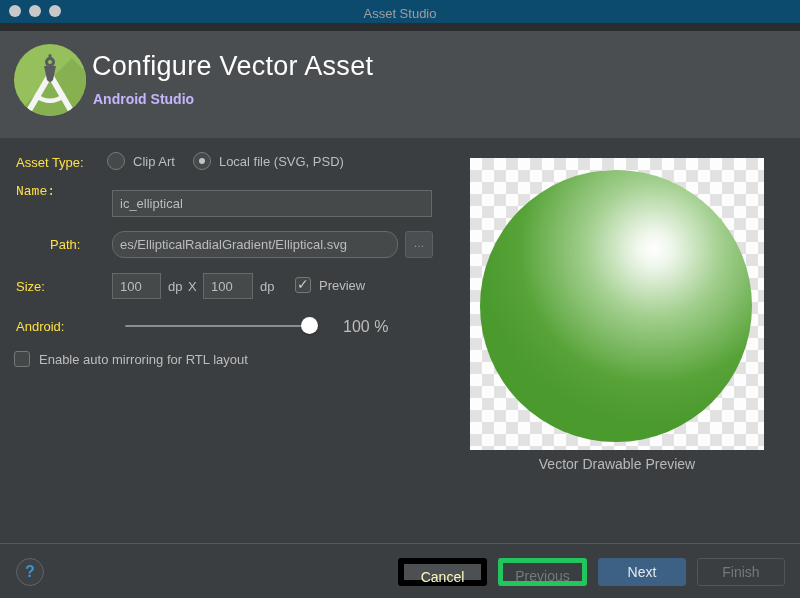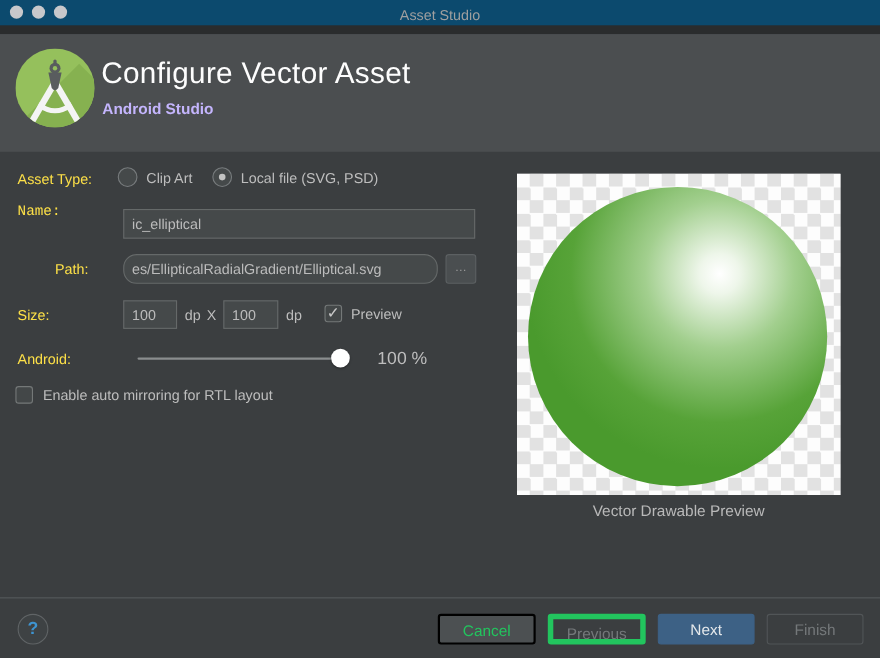--- a/index.html
+++ b/index.html
@@ -95,21 +95,21 @@
   .help-btn {
     position:absolute; left:16px; top:14px; width:28px; height:28px; border-radius:50%;
     background:#3e4244; border:1px solid #606466; color:#3e94d1;
     font-size:16px; font-weight:bold; text-align:center; line-height:25px; cursor:default;
   }
   .btn {
     position:absolute; top:14px; height:28px; border-radius:3px; font-size:14px;
     font-family:"Liberation Sans","DejaVu Sans",sans-serif;
     text-align:center; line-height:26px; cursor:default;
   }
-  .btn-cancel   { left:398px; width:89px; background:#4c5052; border:2px solid #000000; color:#22c55e; }
+  .btn-cancel   { left:398px; width:89px; background:#4c5052; border:6px solid #000000; color:#fef9c3; }
   .btn-previous { left:498px; width:89px; background:transparent; border:5px solid #22c55e; color:#74787a; }
   .btn-next     { left:598px; width:88px; background:#3d6185; border:1px solid #3d6185; color:#e4e8eb; }
   .btn-finish   { left:697px; width:88px; background:transparent; border:1px solid #515557; color:#74787a; }
 </style>
 </head>
 <body>
 
 <div class="window">
 
   <div class="titlebar">

